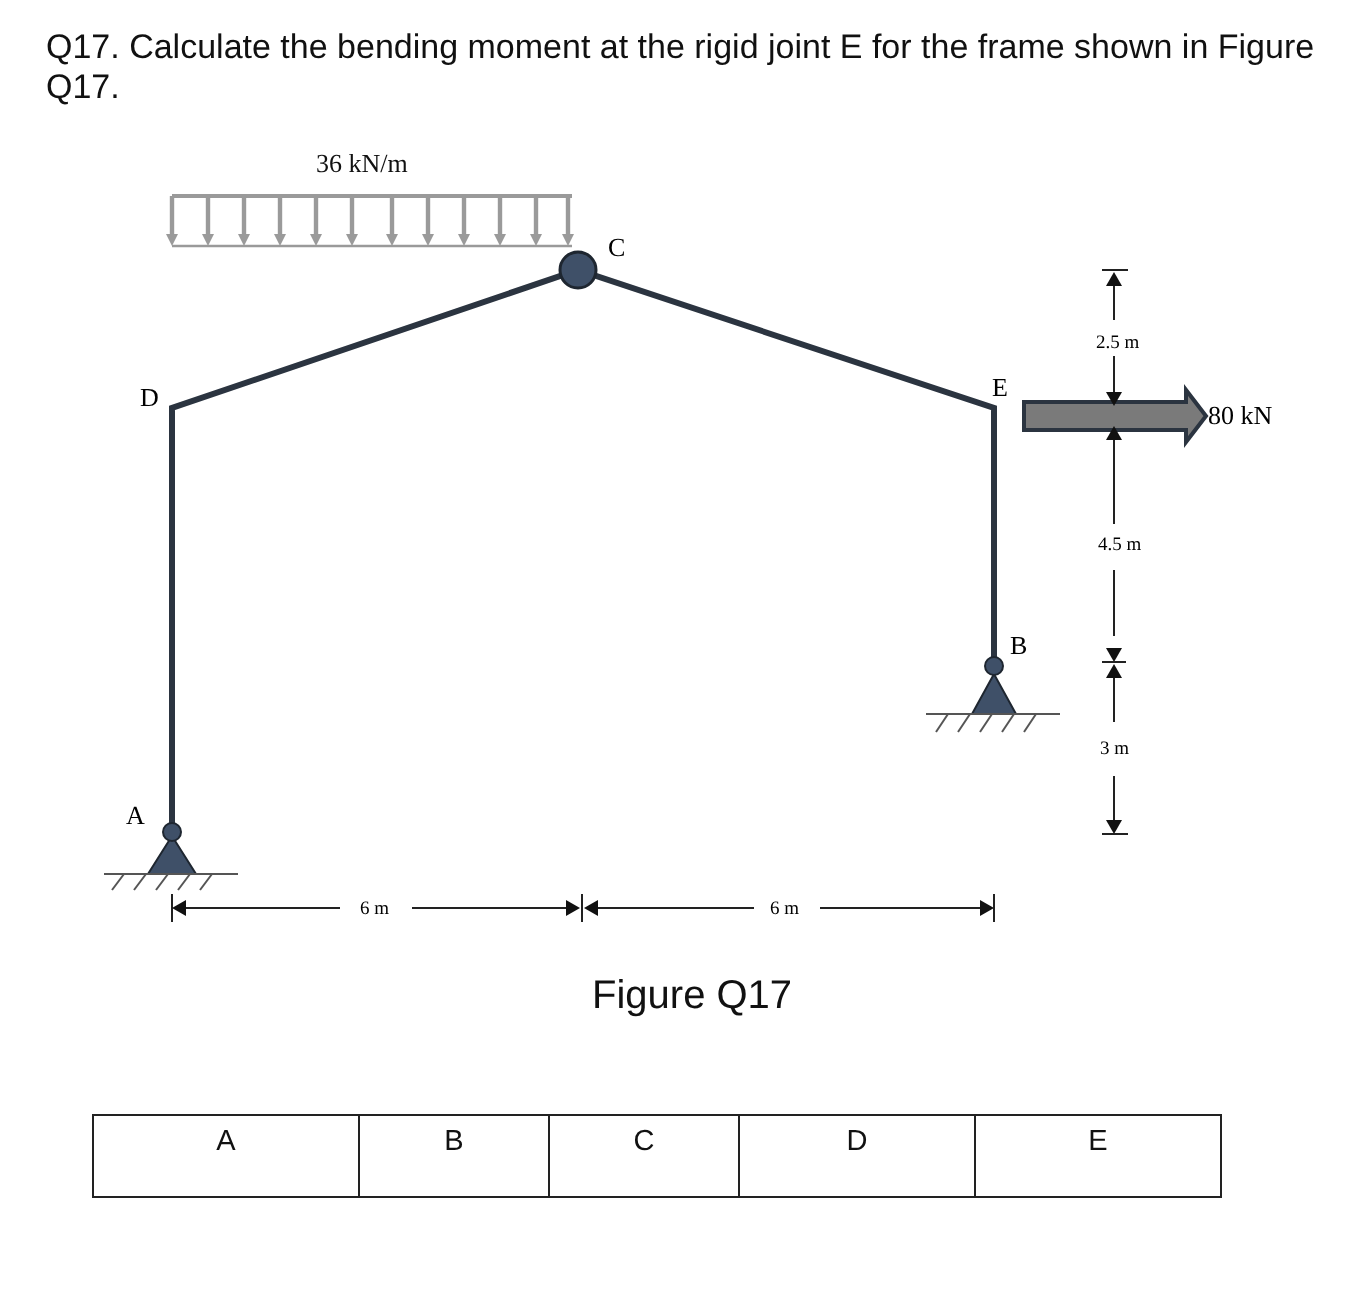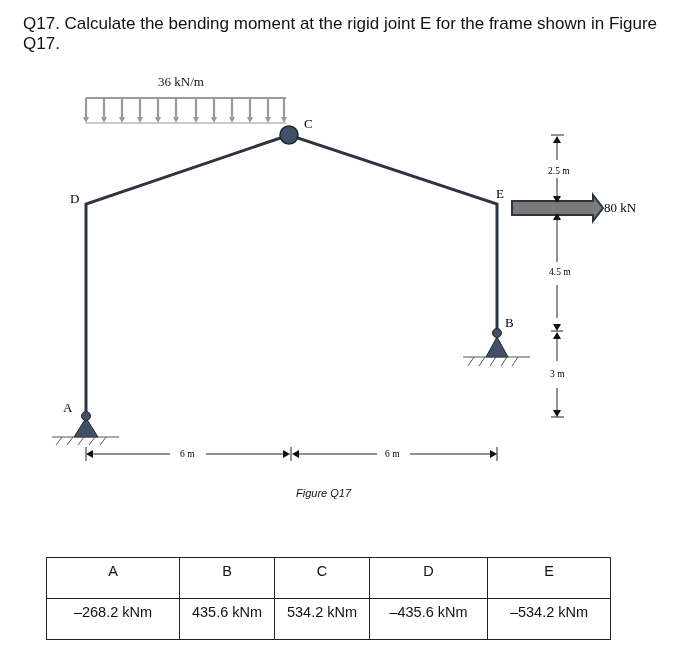--- a/index.html
+++ b/index.html
@@ -1,20 +1,20 @@
 <!DOCTYPE html>
 <html><head>
 <meta charset="utf-8">
 <style>
   html, body { margin: 0; padding: 0; background: #ffffff; }
   body { width: 682px; height: 646px; position: relative; overflow: hidden; font-family: "Liberation Sans", sans-serif; color: #111; }
   .question { position: absolute; left: 23px; top: 14px; width: 640px; font-size: 17px; line-height: 20px; }
   .figure { position: absolute; left: 0; top: 0; }
   .serif { font-family: "Liberation Serif", serif; }
-  .caption { position: absolute; left: 296px; top: 487px; font-size: 11px; font-style: italic; }
+  .caption { position: absolute; left: 296px; top: 487px; font-size: 20px; }
   table.answers { position: absolute; left: 46px; top: 557px; border-collapse: collapse; font-size: 14.5px; }
   table.answers td { border: 1px solid #222; text-align: center; padding: 0; }
   table.answers tr.hdr td { height: 35px; vertical-align: top; padding-top: 5px; }
   table.answers tr.val td { height: 35px; vertical-align: top; padding-top: 5px; }
 </style>
 </head>
 <body>
 
 <div class="question">Q17. Calculate the bending moment at the rigid joint E for the frame shown in Figure Q17.</div>
 
@@ -136,21 +136,14 @@
 
 <table class="answers">
   <tbody>
       <tr class="hdr">
     <td style="width:132px">A</td>
     <td style="width:94px">B</td>
     <td style="width:94px">C</td>
     <td style="width:117px">D</td>
     <td style="width:122px">E</td>
   </tr>
-  <tr class="val">
-    <td>–268.2 kNm</td>
-    <td>435.6 kNm</td>
-    <td>534.2 kNm</td>
-    <td>–435.6 kNm</td>
-    <td>–534.2 kNm</td>
-  </tr>
 </tbody>
   </table>
 
 </body></html>

